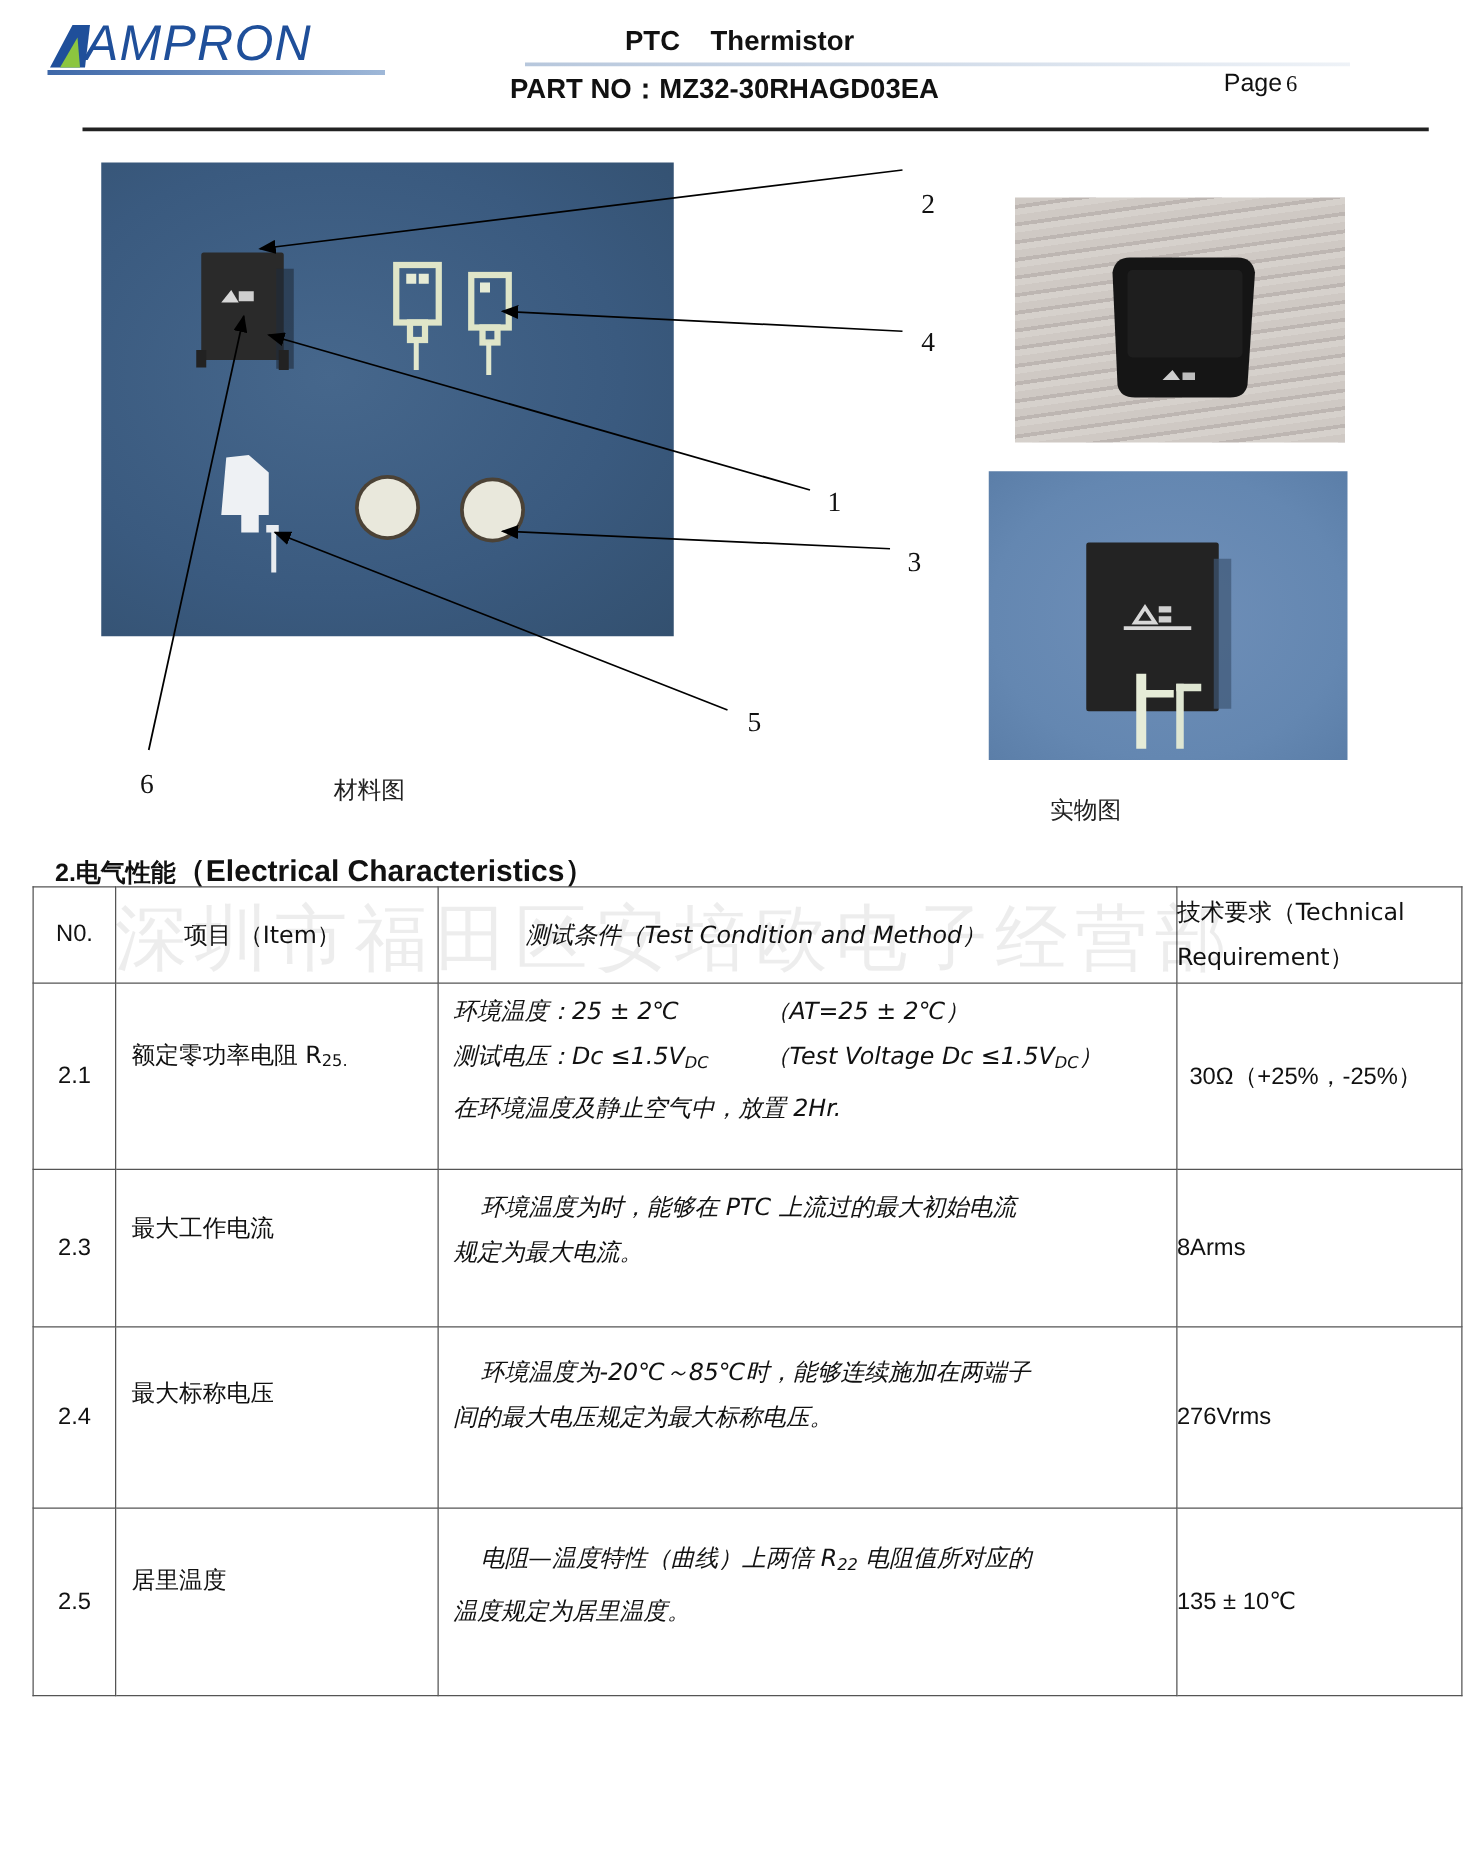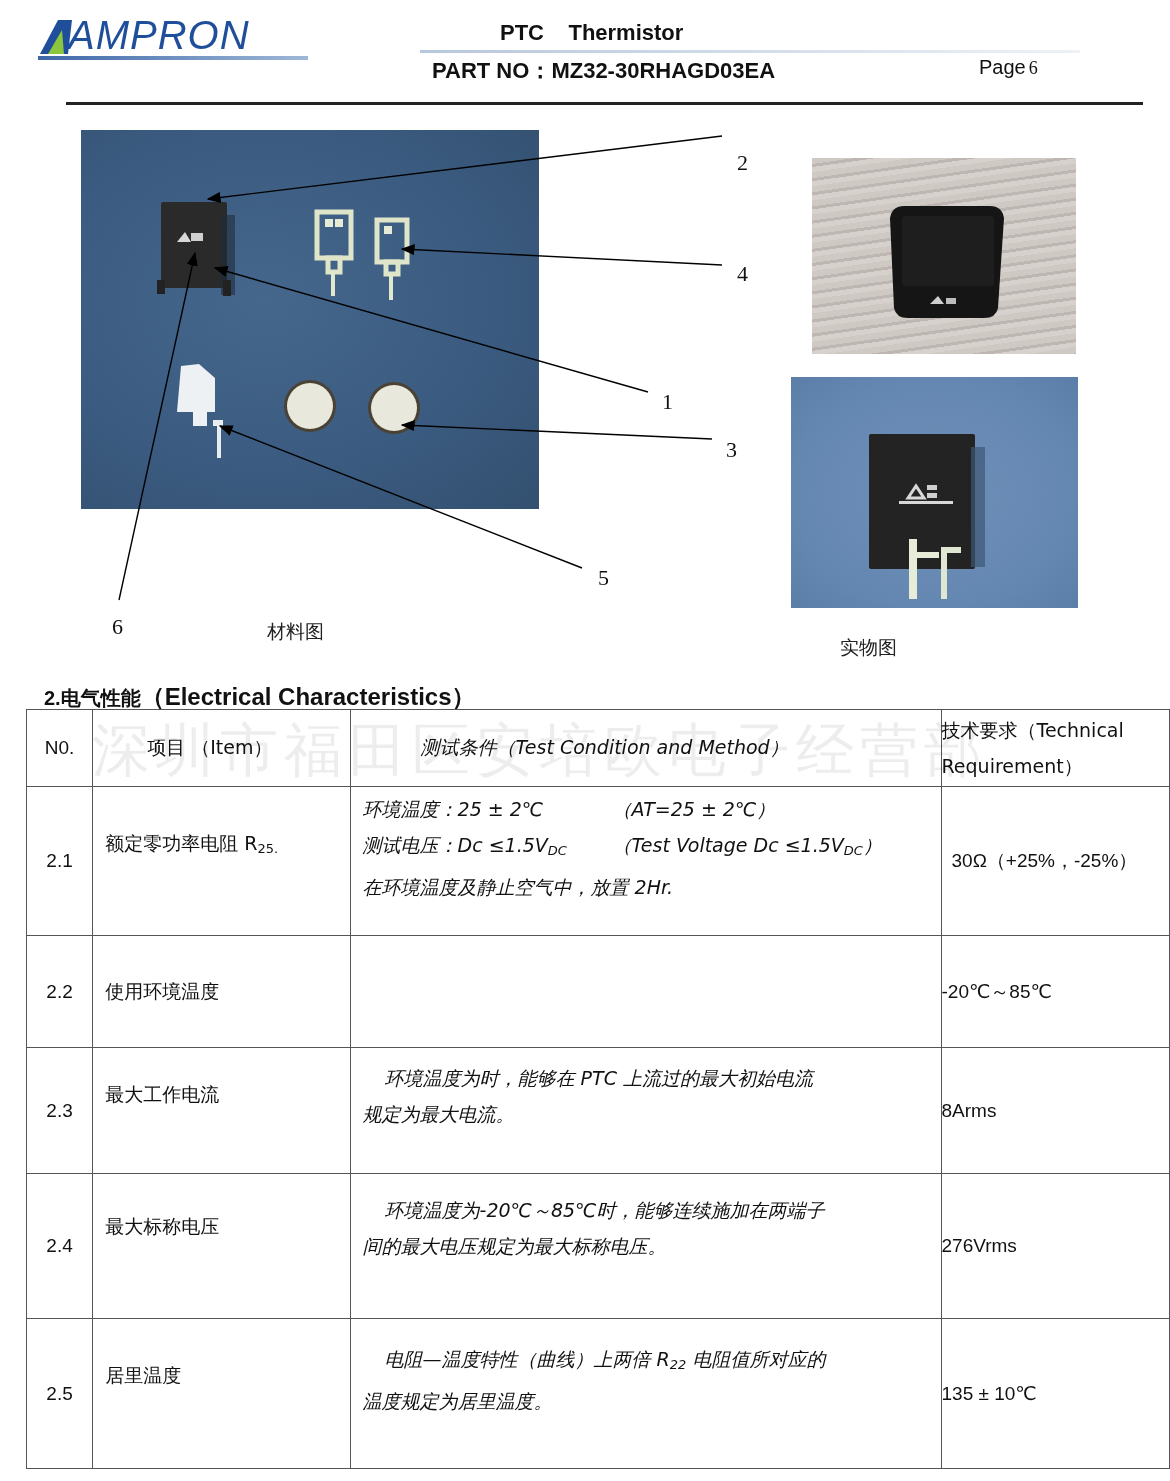--- a/index.html
+++ b/index.html
@@ -9,21 +9,21 @@
 
   
   .logo { left: 38px; top: 14px; width: 270px; height: 44px; }
   .logo-text { position: absolute; left: 36px; top: 0; font-size: 40px; font-weight: normal; font-style: italic;
                color: #1f4f9a; letter-spacing: 1px; line-height: 42px; }
   .logo-bar { position: absolute; left: 0; top: 42px; width: 270px; height: 4px;
               background: linear-gradient(90deg, #3d67a8, #9fb8d8); }
   .hdr-bar { left: 420px; top: 50px; width: 660px; height: 3px;
              background: linear-gradient(90deg, #b7c7dc, #eef2f7); }
   .hdr-title { left: 500px; top: 20px; font-size: 22px; font-weight: bold; white-space: pre; }
-  .hdr-part { left: 408px; top: 56px; font-size: 22px; font-weight: bold; white-space: pre; margin-left: 24px; }
+  .hdr-part { left: 408px; top: 56px; font-size: 22px; font-weight: bold; white-space: pre; }
   .hdr-page { left: 979px; top: 56px; font-size: 20px; }
   .hdr-page .num { font-family: "Liberation Serif", serif; font-size: 18px; margin-left: 3px; }
   .hdr-rule { left: 66px; top: 102px; width: 1077px; height: 3px; background: #222; }
 
   
   .photo-materials { left: 81px; top: 130px; width: 458px; height: 379px; background: #3c5b80;
                      background: radial-gradient(ellipse at 40% 45%, #46678c 0%, #3a5a7f 60%, #33506f 100%); overflow: hidden; }
   .photo-top { left: 812px; top: 158px; width: 264px; height: 196px; overflow: hidden;
                background: repeating-linear-gradient(172deg, #cfc9c4 0 6px, #bdb6b2 6px 9px, #d6d1cc 9px 14px); }
   .photo-bottom { left: 791px; top: 377px; width: 287px; height: 231px; overflow: hidden;
@@ -168,26 +168,20 @@
     <td class="c-no">2.1</td>
     <td class="c-item cjk" style="vertical-align:top;padding-top:44px !important"><span>额定零功率电阻 R</span><sub>25.</sub></td>
     <td class="c-cond cjk" style="vertical-align:top;padding-top:4px !important">
       <div class="cell-line"><span style="display:inline-block;width:250px">环境温度：25 ± 2℃</span><span>（AT=25 ± 2℃）</span></div>
       <div class="cell-line"><span style="display:inline-block;width:250px"><span>测试电压：Dc ≤1.5V</span><sub>DC</sub></span><span><span>（Test Voltage Dc ≤1.5V</span><sub>DC</sub><span>）</span></span></div>
       <div class="cell-line">在环境温度及静止空气中，放置 2Hr.</div>
     </td>
     <td class="c-req" style="text-align:left;padding-left:10px !important">30Ω（+25%，-25%）</td>
   </tr>
 
-  <tr style="height:112px">
-    <td class="c-no">2.2</td>
-    <td class="c-item cjk">使用环境温度</td>
-    <td class="c-cond cjk"></td>
-    <td class="c-req">-20℃～85℃</td>
-  </tr>
 
   <tr style="height:126px">
     <td class="c-no">2.3</td>
     <td class="c-item cjk" style="vertical-align:top;padding-top:34px !important">最大工作电流</td>
     <td class="c-cond cjk" style="vertical-align:top;padding-top:12px !important">
       <div class="cell-line indent">环境温度为时，能够在 PTC 上流过的最大初始电流</div>
       <div class="cell-line">规定为最大电流。</div>
     </td>
     <td class="c-req">8Arms</td>
   </tr>

